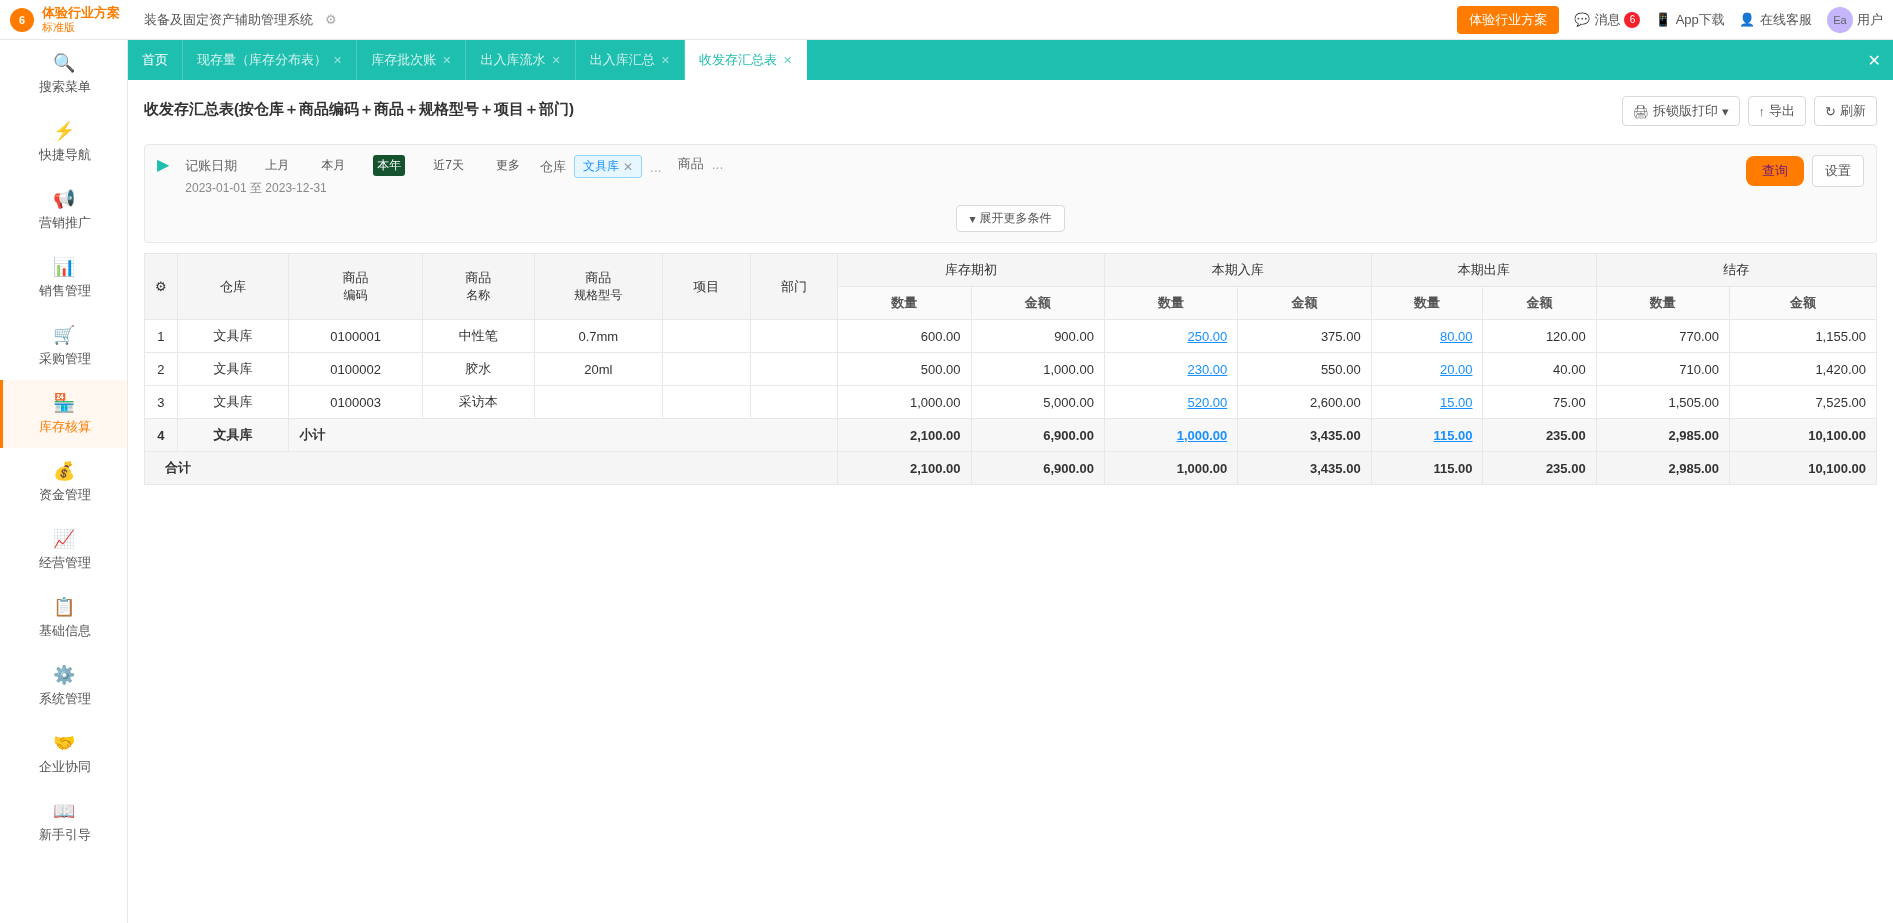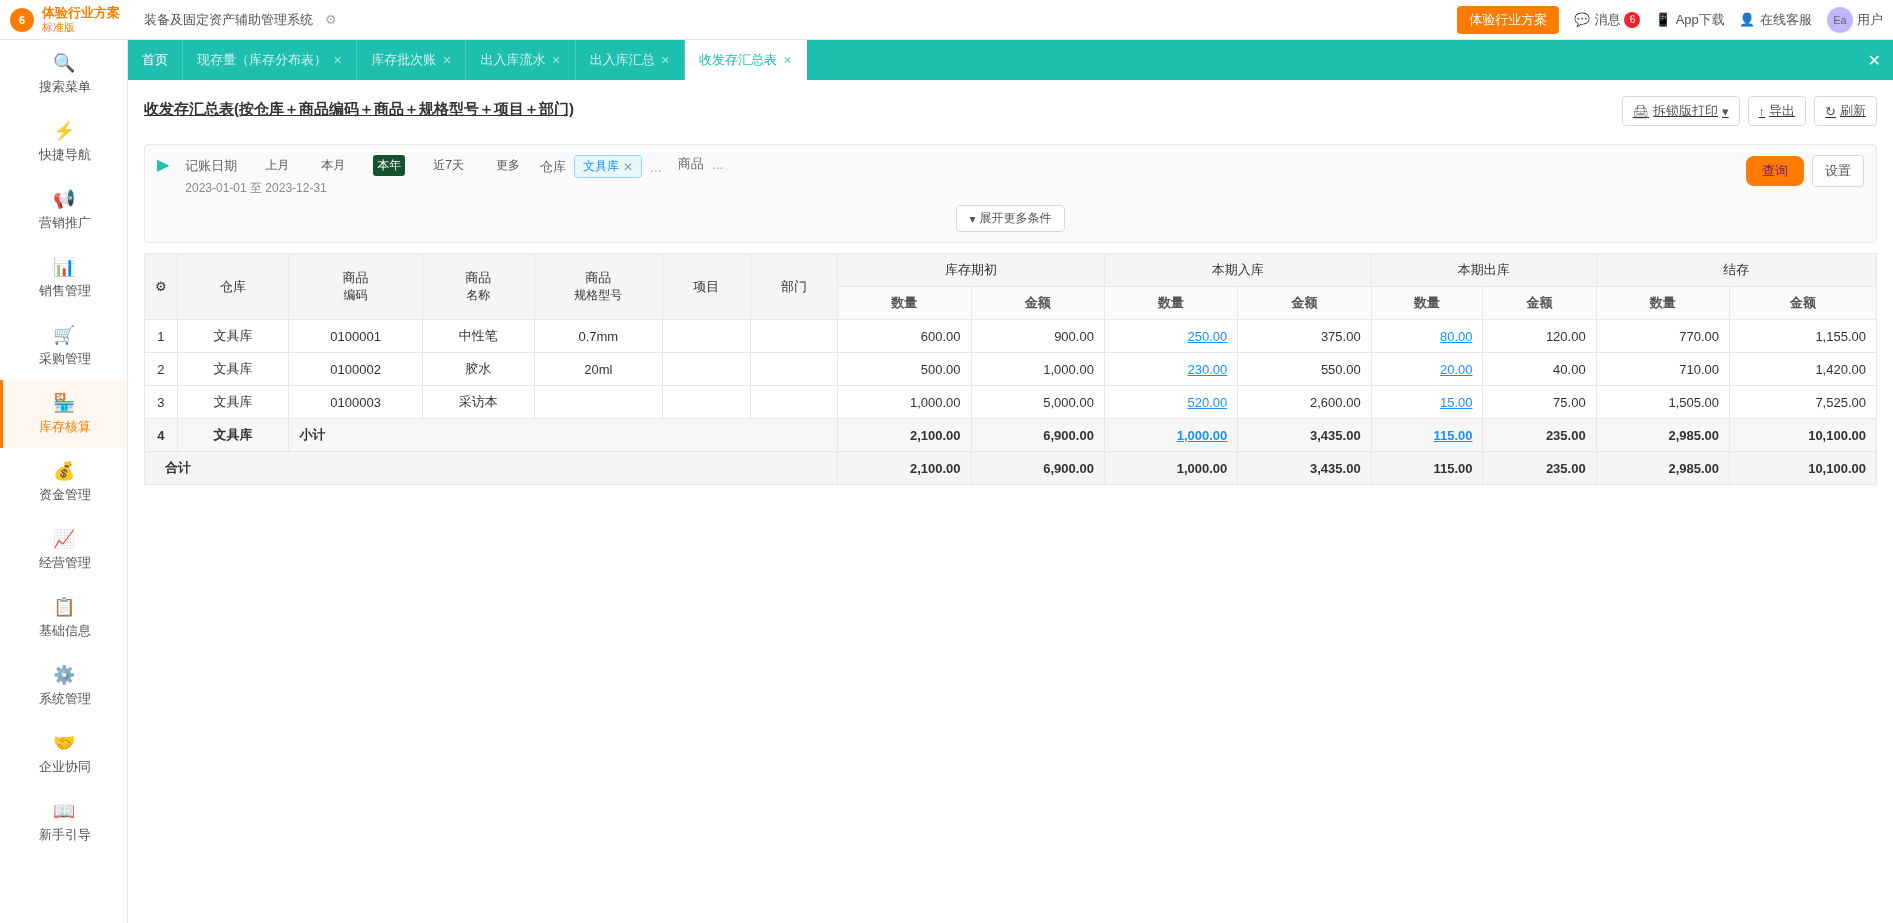--- a/index.html
+++ b/index.html
@@ -182,21 +182,21 @@
         </div>
         <div class="tab-item active">
           <span>收发存汇总表</span>
           <span class="tab-close">✕</span>
         </div>
         <div class="tab-bar-close">✕</div>
       </div>
 
       <div class="page-content">
 
-        <div style="display:flex;justify-content:space-between;align-items:center;margin-bottom:8px;text-decoration:underline;">
+        <div style="display:flex;justify-content:space-between;align-items:center;margin-bottom:8px;">
           <h2 class="page-title">收发存汇总表(按仓库＋商品编码＋商品＋规格型号＋项目＋部门)</h2>
           <div class="toolbar">
             <button class="toolbar-btn">
               <span>🖨</span>
               <span>拆锁版打印</span>
               <span>▾</span>
             </button>
             <button class="toolbar-btn">
               <span>↑</span>
               <span>导出</span>

